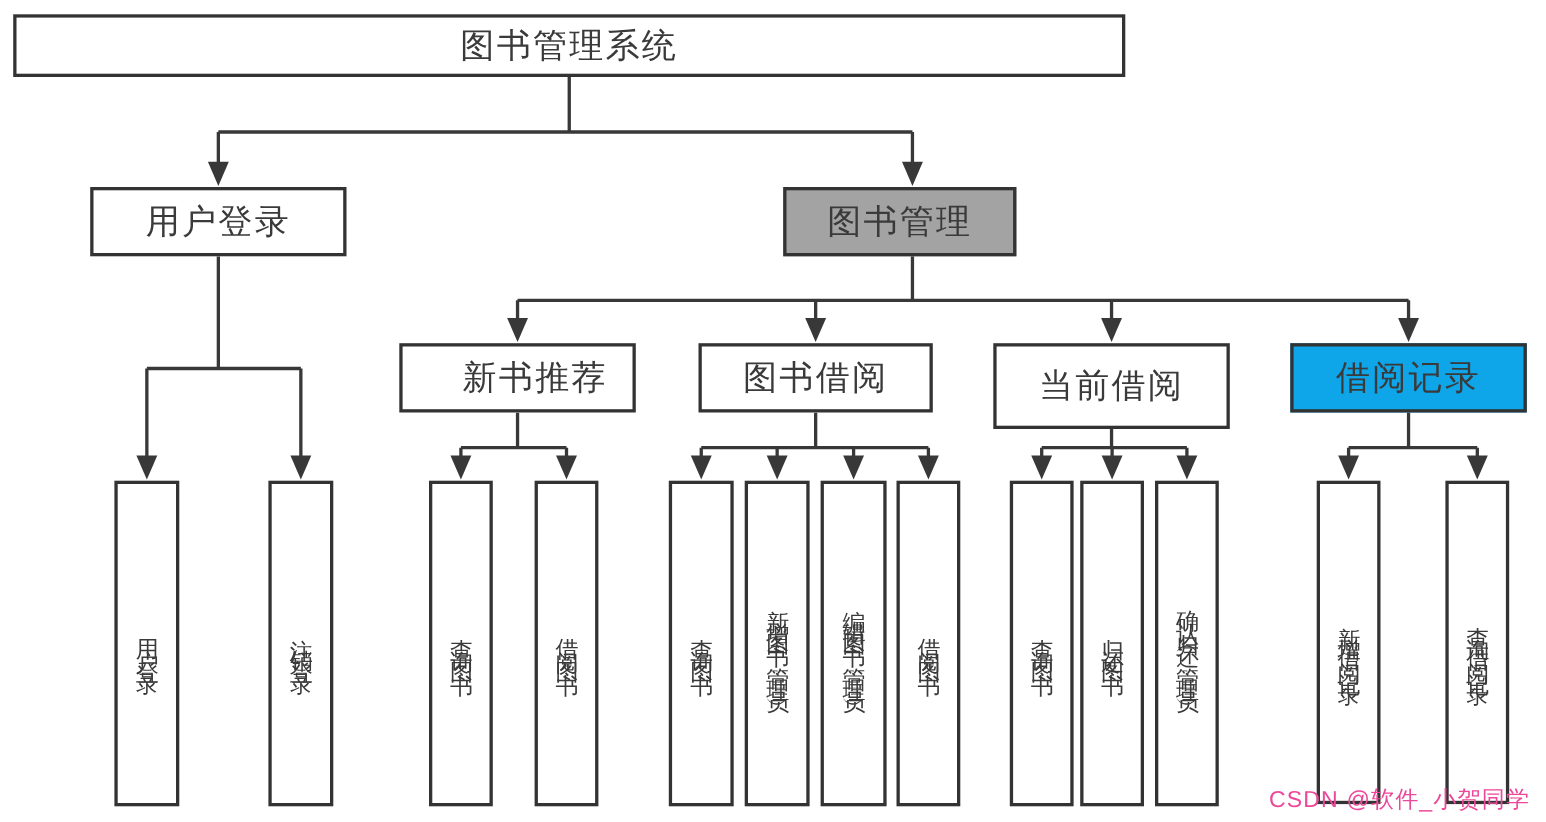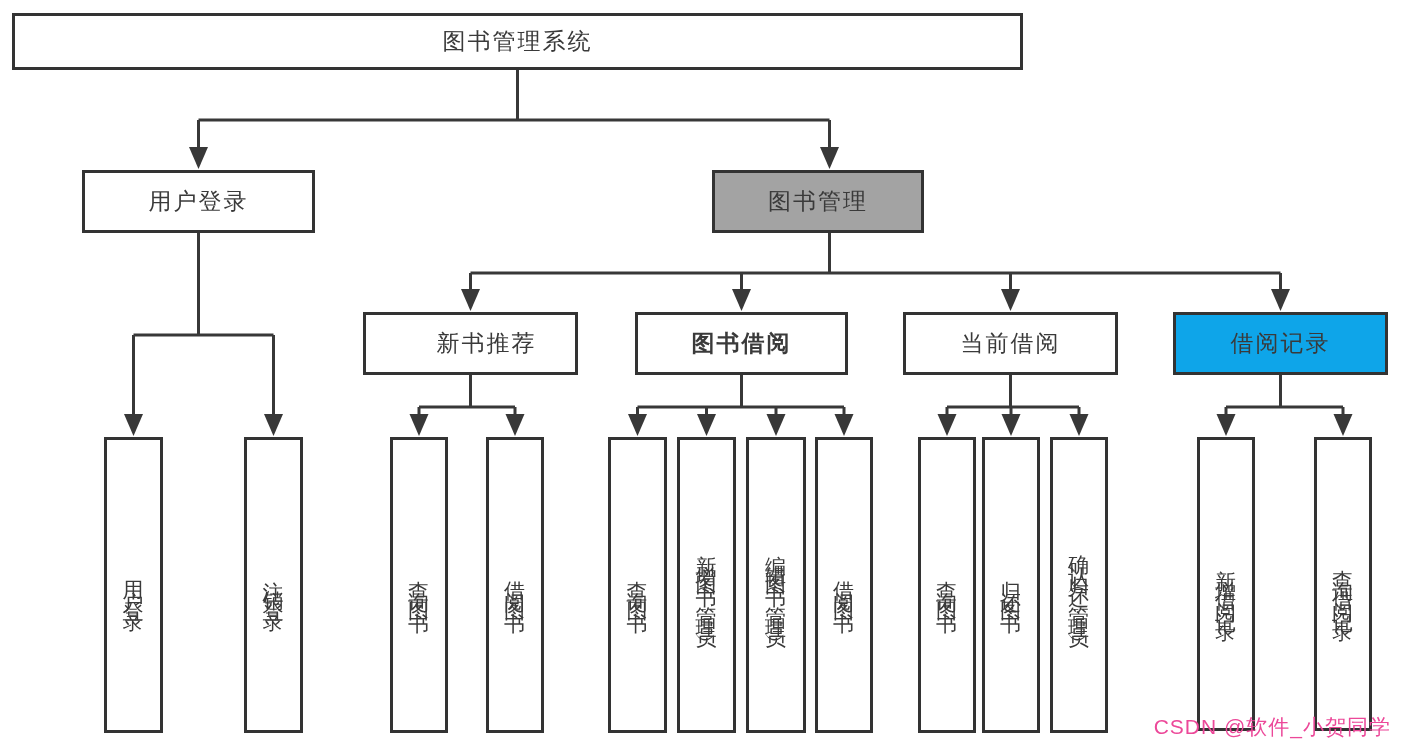--- a/index.html
+++ b/index.html
@@ -23,21 +23,21 @@
     box-sizing: border-box;
     background: #ffffff;
     border: 3px solid #333333;
     display: flex;
     align-items: center;
     justify-content: center;
     z-index: 2;
     color: #3a3a3a;
   }
   .node.horizontal span {
-    font-size: 23px;
+    font-size: 31px;
     letter-spacing: 2px;
     white-space: nowrap;
   }
   .node.vertical span {
     writing-mode: vertical-rl;
     text-orientation: mixed;
     font-size: 21px;
     letter-spacing: 0.5em;
     line-height: 1;
     white-space: nowrap;
@@ -85,24 +85,24 @@
     </div>
     <div class="node horizontal" style="left: 82px; top: 170px; width: 233px; height: 63px; border-color: rgb(51, 51, 51); background: rgb(255, 255, 255); color: rgb(58, 58, 58);">
       <span>用户登录</span>
     </div>
     <div class="node horizontal" style="left: 712px; top: 170px; width: 212px; height: 63px; border-color: rgb(51, 51, 51); background: #a3a3a3; color: rgb(58, 58, 58);">
       <span>图书管理</span>
     </div>
     <div class="node horizontal" style="left: 363px; top: 312px; width: 215px; height: 63px; border-color: rgb(51, 51, 51); background: rgb(255, 255, 255); color: rgb(58, 58, 58); padding-left: 32px;">
       <span>新书推荐</span>
     </div>
-    <div class="node horizontal" style="left: 635px; top: 312px; width: 213px; height: 63px; border-color: rgb(51, 51, 51); background: rgb(255, 255, 255); color: rgb(58, 58, 58); font-weight: bold;">
+    <div class="node horizontal" style="left: 635px; top: 312px; width: 213px; height: 63px; border-color: rgb(51, 51, 51); background: rgb(255, 255, 255); color: rgb(58, 58, 58);">
       <span>图书借阅</span>
     </div>
-    <div class="node horizontal" style="left: 903px; top: 312px; width: 215px; height: 63px; border-color: rgb(51, 51, 51); background: rgb(255, 255, 255); color: rgb(58, 58, 58);">
+    <div class="node horizontal" style="left: 903px; top: 312px; width: 215px; height: 78px; border-color: rgb(51, 51, 51); background: rgb(255, 255, 255); color: rgb(58, 58, 58);">
       <span>当前借阅</span>
     </div>
     <div class="node horizontal" style="left: 1173px; top: 312px; width: 215px; height: 63px; border-color: rgb(51, 51, 51); background: #0ea5e9; color: rgb(58, 58, 58);">
       <span>借阅记录</span>
     </div>
     <div class="node vertical" style="left: 104px; top: 437px; width: 59px; height: 296px; border-color: rgb(51, 51, 51); background: rgb(255, 255, 255); color: rgb(58, 58, 58);">
       <span>用户登录</span>
     </div>
     <div class="node vertical" style="left: 244px; top: 437px; width: 59px; height: 296px; border-color: rgb(51, 51, 51); background: rgb(255, 255, 255); color: rgb(58, 58, 58);">
       <span>注销登录</span>

